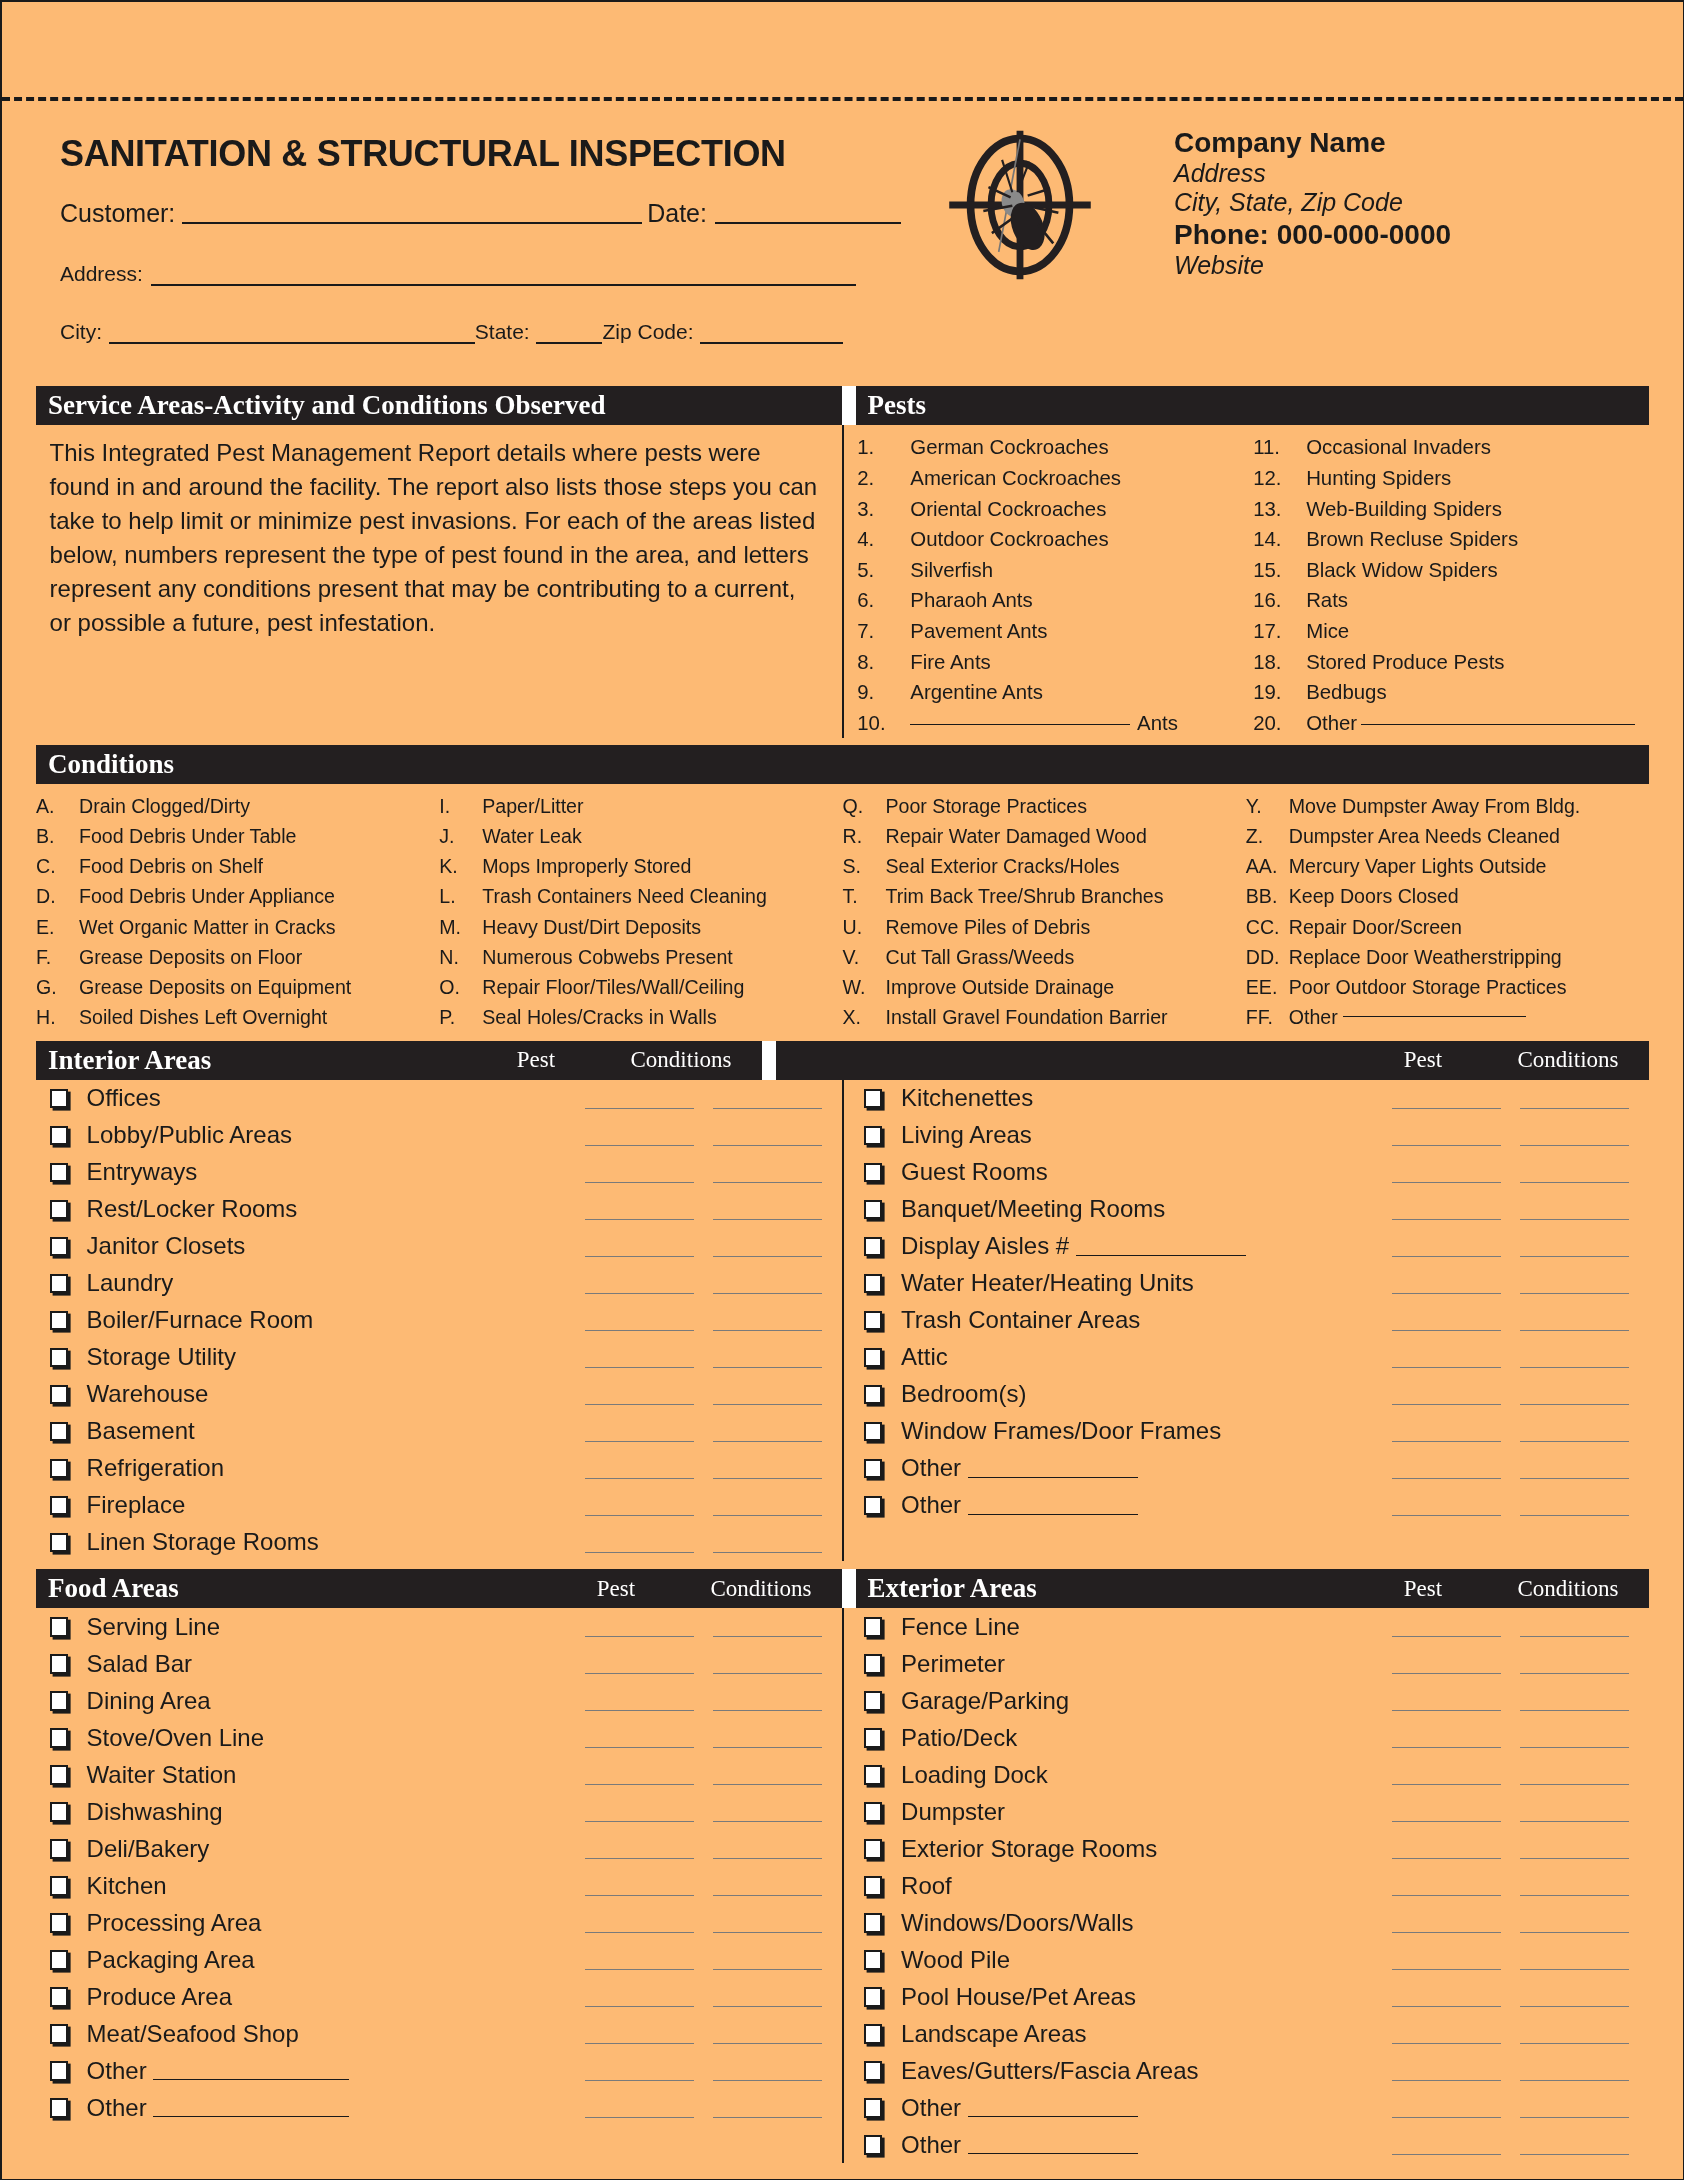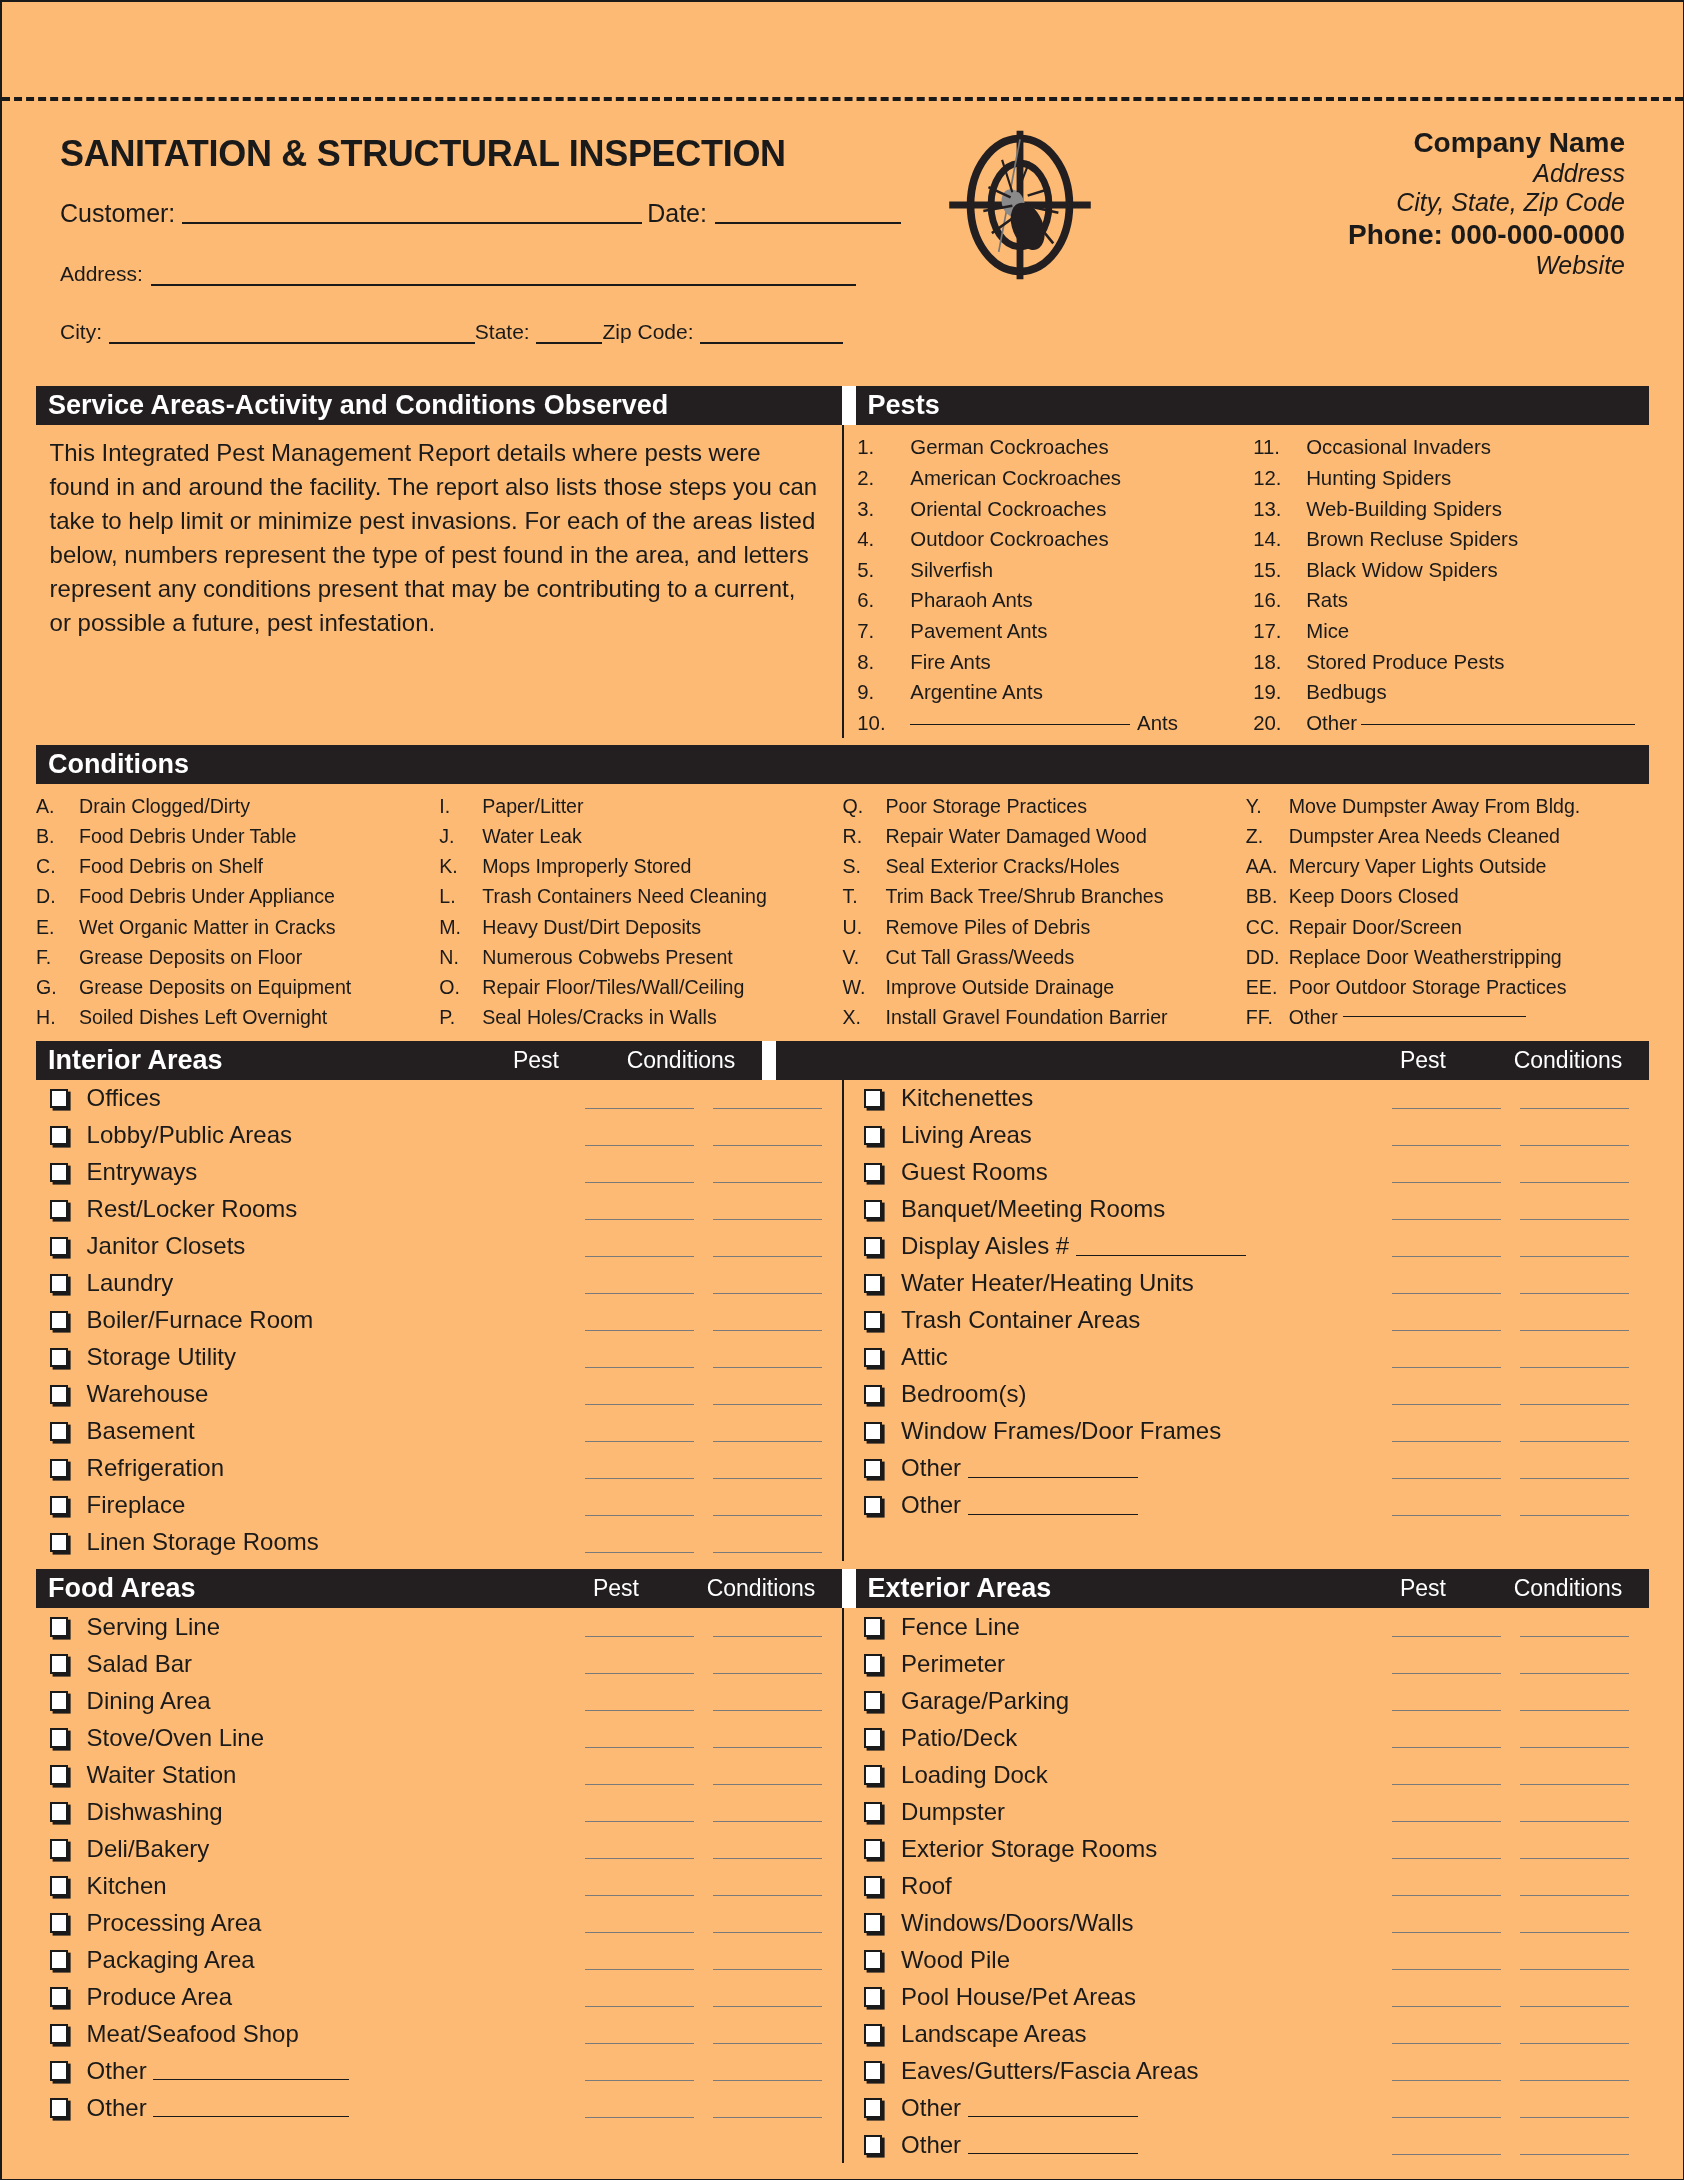--- a/index.html
+++ b/index.html
@@ -34,34 +34,35 @@
   .r-cust { width: 460px; margin: 0 5.1px 0 6.8px; }
   .r-date { width: 186px; margin-left: 8.5px; }
   .addrrow { padding: 34px 0 0 24px; font-size: 21px; display: flex; align-items: flex-end; }
   .r-addr { width: 705px; margin-left: 8.5px; }
   .cityrow { padding: 34px 0 0 24px; font-size: 21px; display: flex; align-items: flex-end; }
   .r-city { width: 366px; margin-left: 6.8px; }
   .r-state { width: 66px; margin-left: 6.8px; }
   .r-zip { width: 143px; margin-left: 6.8px; }
 
   .company {
-    position: absolute; right: 24px; top: 8.5px; width: 443px; text-align: right;
+    position: absolute; right: 32px; top: 8.5px; width: 443px; text-align: left;
     line-height: 1.18;
   }
   .c-name { font-size: 28px; font-weight: bold; }
   .c-line { font-size: 25px; font-style: italic; }
   .c-phone { font-size: 28px; font-weight: bold; }
   .logo { position: absolute; left: 903px; top: 6.8px; width: 162px; height: 162px; }
 
   
   .barrow { display: flex; margin-top: 5.1px; }
   .bar {
     background: #231f20; color: #fff; height: 39px;
     display: flex; align-items: center; font-weight: bold; font-size: 27px;
     padding-left: 12px;
+    font-family: Liberation Serif, serif;
   }
   .bar .pcols { margin-left: auto; display: flex; font-weight: normal; font-size: 23px; }
   .bar .pcols span { width: 128px; text-align: center; }
   .bar .pcols span.c2 { width: 162px; }
   .gapbar { width: 13.6px; background: #fff; }
 
   
   .two { display: flex; }
   .colL { width: 806px; }
   .divider { width: 1.7px; background: #1a1a1a; margin: 0 6.8px 0 0; }

